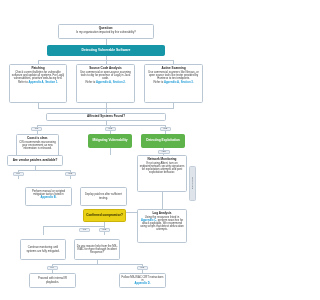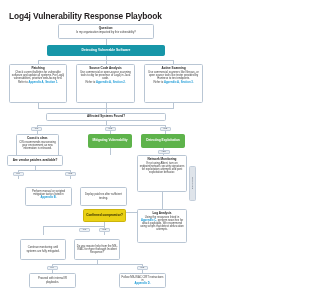--- a/index.html
+++ b/index.html
@@ -92,21 +92,20 @@
     font-size:2.2px;color:#6a7280;
     writing-mode:vertical-rl;text-orientation:mixed;
     white-space:nowrap;
   }
 </style>
 </head>
 <body>
 
 <div class="page">
 
-  <div class="title">Log4j Vulnerability Response Playbook</div>
 
   <div class="node" style="left:58px;top:24px;width:96px;height:15px;">
     <span class="h">Question:</span>
     <span class="b">Is my organization impacted by this vulnerability?</span>
   </div>
 
   <div class="ln lnv" style="left:105.7px;top:39px;height:6px;"></div>
 
   <div class="node teal single" style="left:47px;top:45px;width:118px;height:11px;">
     <span class="h">Detecting Vulnerable Software</span>

